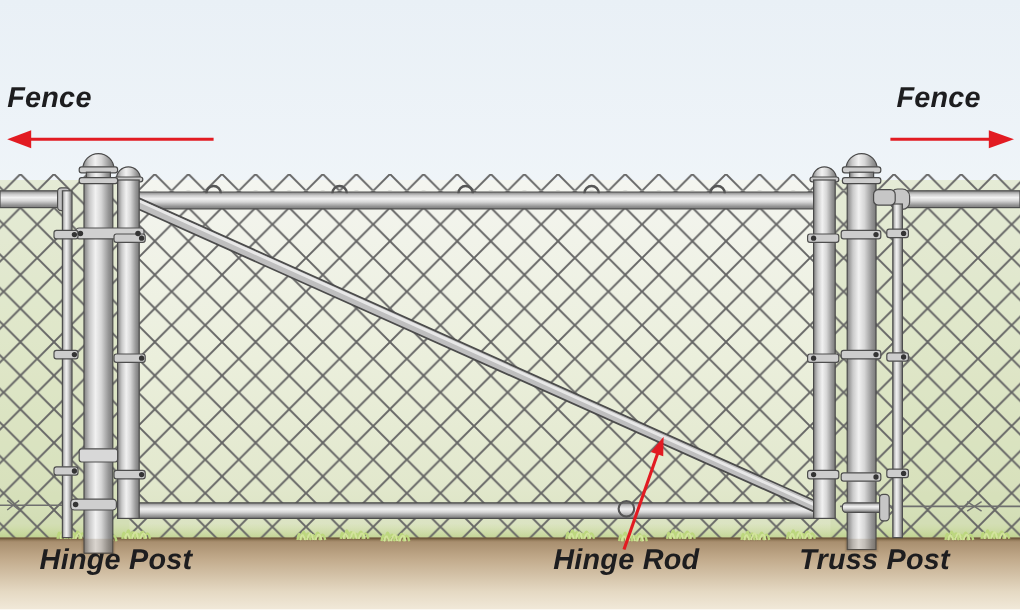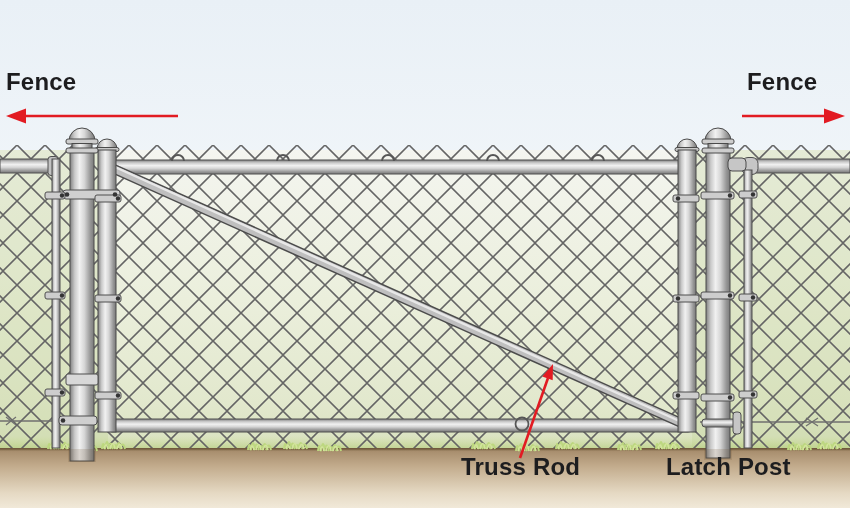--- a/index.html
+++ b/index.html
@@ -1,18 +1,19 @@
 <!DOCTYPE html>
 <html><head>
 <meta charset="utf-8">
 <style>
   html,body { margin:0; padding:0; background:#fff; }
   .scene {
     position:relative; width:850px; height:508px; overflow:hidden;
     font-family:"Liberation Sans", sans-serif;
+    font-style:italic;
   }
   .scene svg { position:absolute; left:0; top:0; display:block; }
   .label {
     position:absolute; font-weight:700; font-size:24px; color:#1d1d1f;
     white-space:nowrap; letter-spacing:0.2px;
   }
   .label.centered { left:0; right:0; text-align:center; }
 </style>
 </head>
 <body>
@@ -221,16 +222,17 @@
     </g>
     <g>
       <line x1="520" y1="458" x2="548" y2="378" stroke-width="2.6" stroke="#e21b22"></line>
       <polygon points="553,364 552.7,380.3 542.3,376.6" fill="#e21b22"></polygon>
     </g>
   </g>
 </svg>
 
 <div class="label" style="left:6px; top:68px;">Fence</div>
 <div class="label" style="left:747px; top:68px;">Fence</div>
-<div class="label" style="left:461px; top:453px;">Truss Rod</div>
-<div class="label" style="left:666px; top:453px;">Latch Post</div>
+<div class="label" style="left:33px; top:453px;">Hinge Post</div>
+<div class="label" style="left:461px; top:453px;">Hinge Rod</div>
+<div class="label" style="left:666px; top:453px;">Truss Post</div>
 
 </div>
 
 </body></html>

